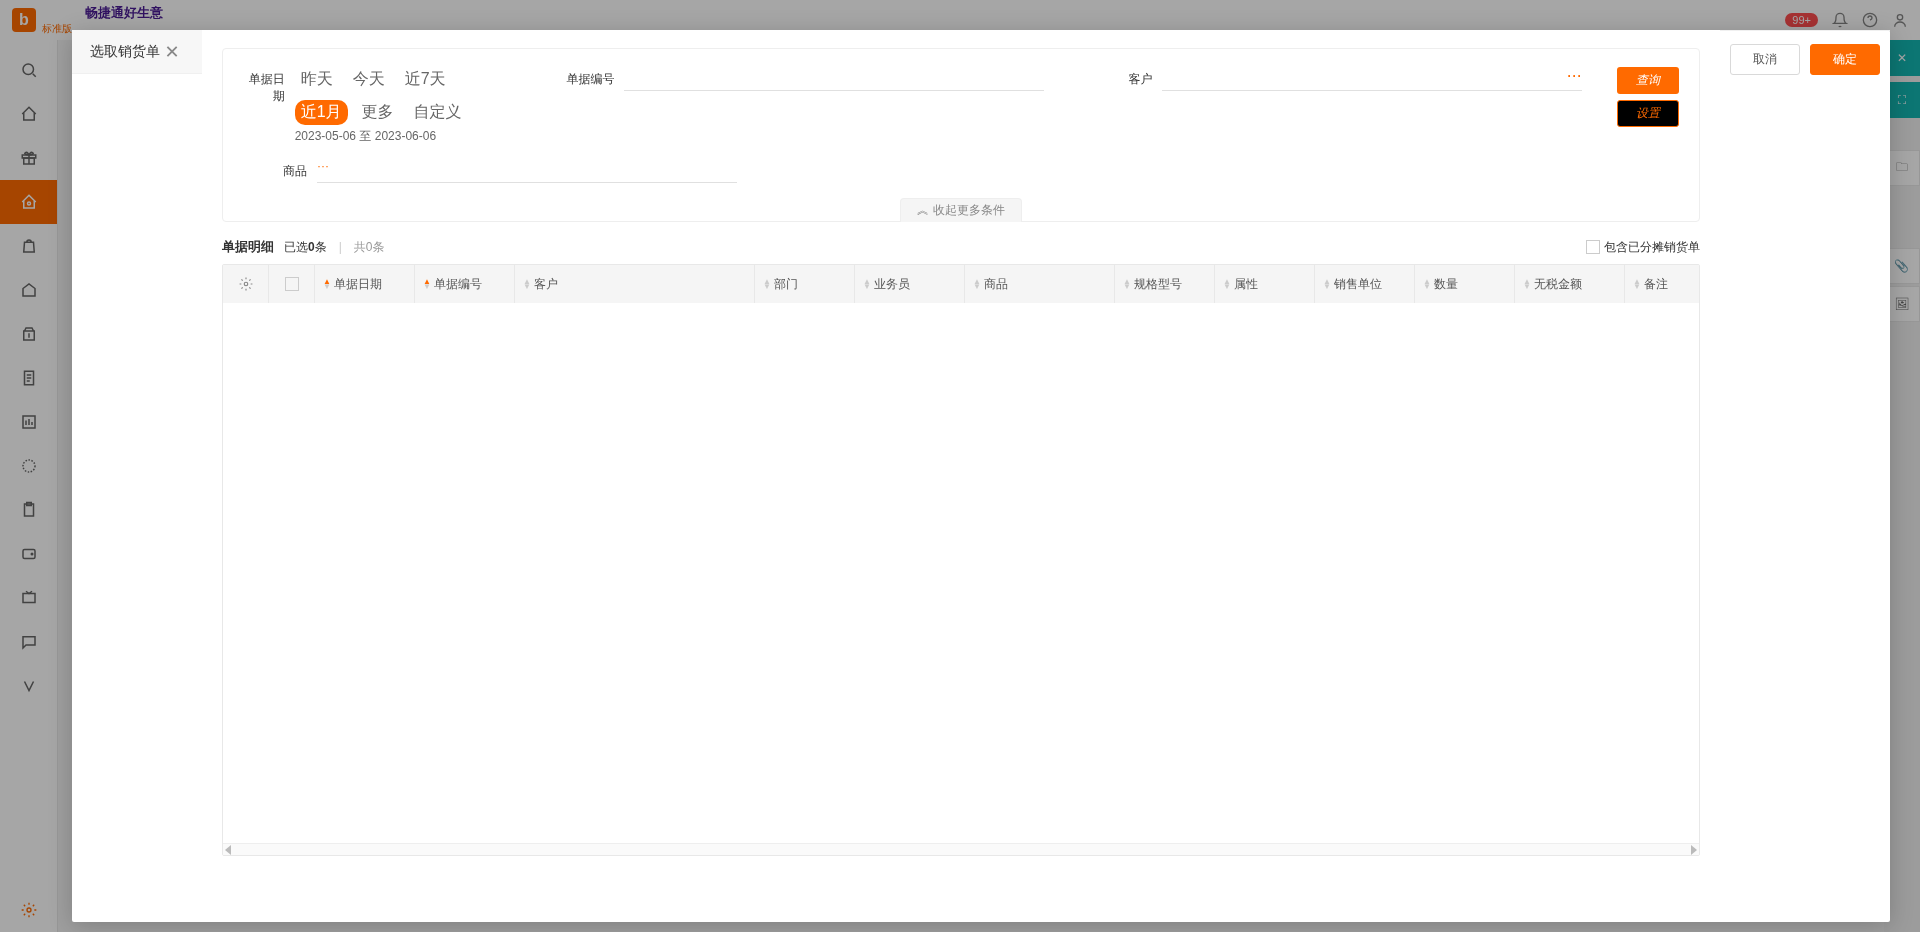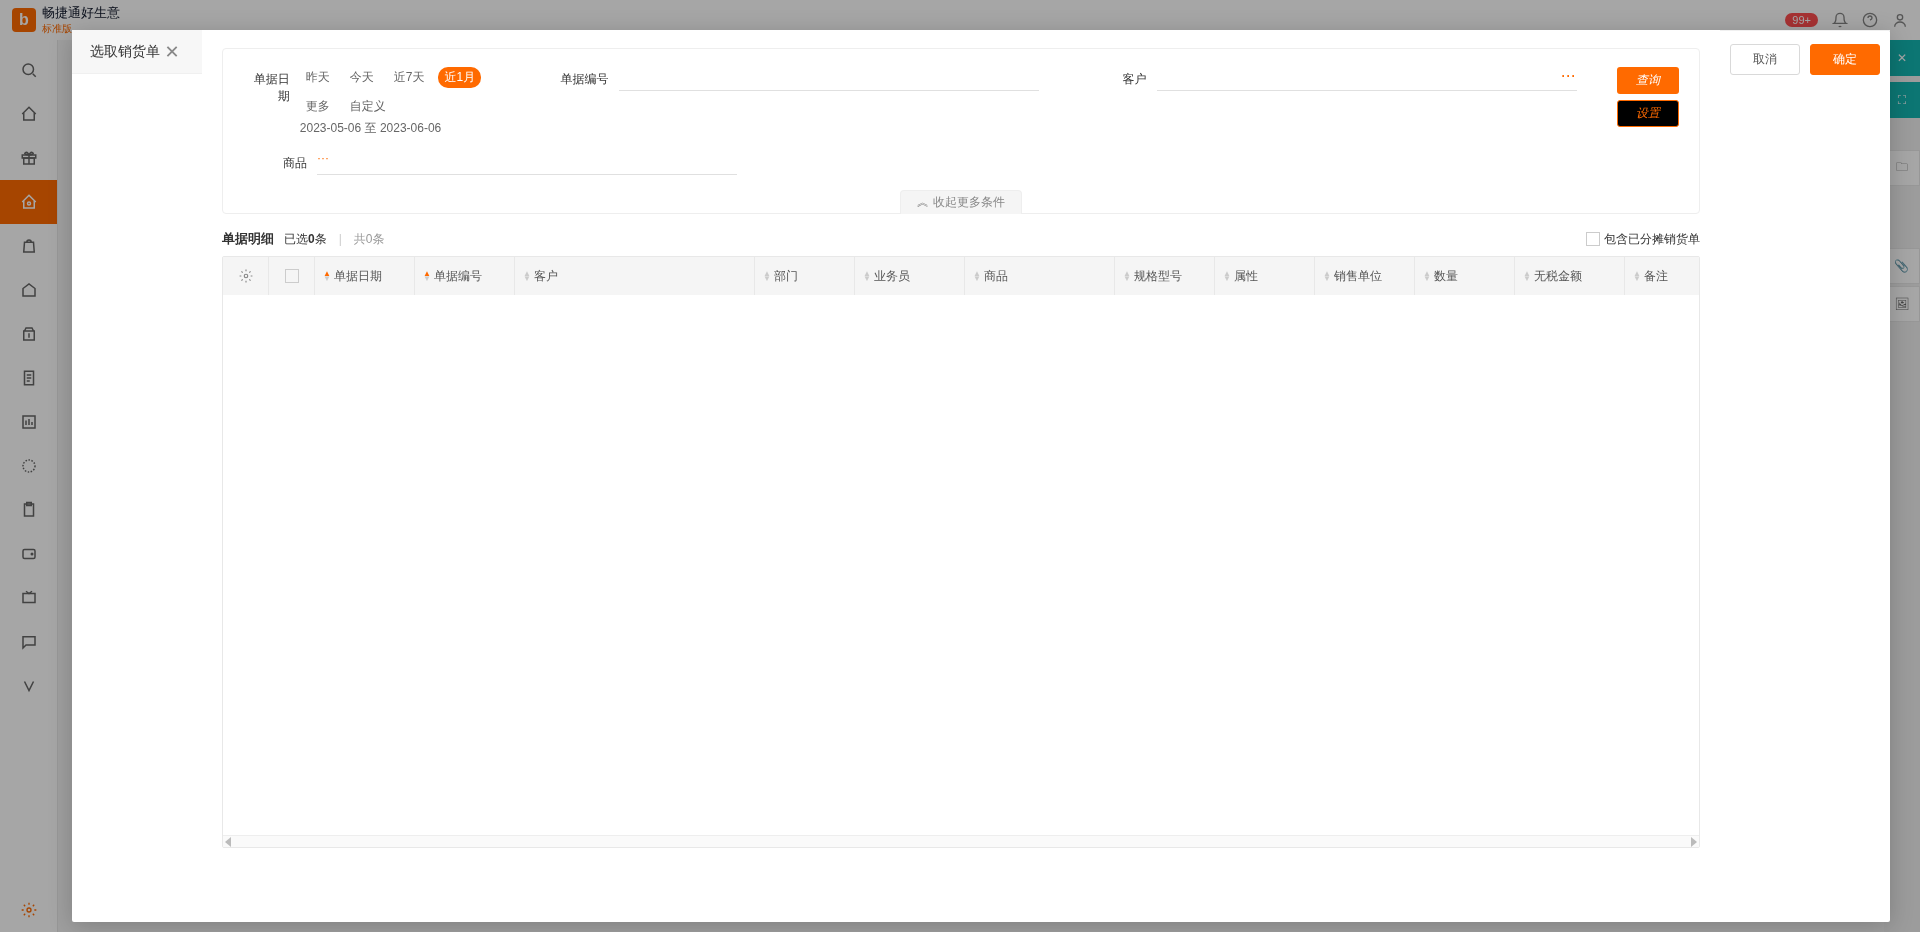--- a/index.html
+++ b/index.html
@@ -3,21 +3,21 @@
 <meta charset="utf-8">
 <style>
 * { box-sizing: border-box; margin: 0; padding: 0; }
 body { font-family: "Microsoft YaHei", Arial, sans-serif; font-size: 12px; background: #f0f0f0; width: 1920px; height: 932px; overflow: hidden; position: relative; color: #333; }
 
 
 .bg-app { position: absolute; top: 0; left: 0; right: 0; bottom: 0; }
 .bg-topbar { height: 40px; background: #fff; display: flex; align-items: center; padding: 0 12px; justify-content: space-between; }
 .bg-logo { display: flex; align-items: center; gap: 6px; }
 .bg-logo-icon { width: 24px; height: 24px; background: #ff6a00; border-radius: 4px; display: flex; align-items: center; justify-content: center; color: #fff; font-weight: bold; font-size: 16px; }
-.bg-logo-text { color: #0f172a; font-size: 13px; font-weight: 400; }
+.bg-logo-text { color: #4c1d95; font-size: 13px; font-weight: 700; margin-left: 43px; }
 .bg-edition { font-size: 10px; color: #ff6a00; }
 .bg-top-right { display: flex; align-items: center; gap: 14px; }
 .bg-badge { background: #ff4d4f; color: #fff; border-radius: 10px; padding: 1px 7px; font-size: 11px; }
 .bg-icon-sm { width: 16px; height: 16px; opacity: 0.6; }
 
 .bg-sidebar { position: absolute; left: 0; top: 40px; bottom: 0; width: 58px; background: #fff; border-right: 1px solid #e8e8e8; display: flex; flex-direction: column; align-items: center; padding-top: 8px; }
 .bg-side-item { width: 100%; height: 44px; display: flex; align-items: center; justify-content: center; color: #666; }
 .bg-side-item.active { background: #ff6a00; color: #fff; }
 .bg-side-item svg { width: 18px; height: 18px; }
 .bg-side-bottom { margin-top: auto; width: 100%; height: 44px; display: flex; align-items: center; justify-content: center; color: #ff6a00; }
@@ -42,21 +42,21 @@
 
 .filter-card { border: 1px solid #eee; border-radius: 4px; padding: 18px 24px 0; position: relative; }
 .filter-row { display: flex; gap: 48px; margin-bottom: 14px; align-items: flex-start; }
 .filter-item { display: flex; align-items: flex-start; gap: 10px; }
 .filter-label { width: 60px; text-align: right; color: #333; padding-top: 4px; }
 .filter-field { min-width: 420px; border-bottom: 1px solid #e0e0e0; height: 24px; position: relative; }
 .filter-field-sm { min-width: 420px; border-bottom: 1px solid #e0e0e0; height: 24px; position: relative; }
 .filter-field .ellipsis { position: absolute; right: 0; top: 2px; color: #ff6a00; font-weight: bold; letter-spacing: 1px; cursor: pointer; }
 
 .date-chips { display: flex; align-items: center; gap: 8px; flex-wrap: wrap; }
-.chip { padding: 2px 6px; border-radius: 10px; cursor: pointer; color: #666; font-size: 12px; }
+.chip { padding: 2px 6px; border-radius: 10px; cursor: pointer; color: #666; font-size: 16px; }
 .chip.active { background: #ff6a00; color: #fff; }
 .date-range { font-size: 12px; color: #666; margin-top: 3px; }
 
 .filter-actions { position: absolute; right: 20px; top: 18px; display: flex; flex-direction: column; gap: 6px; align-items: flex-end; }
 .btn { padding: 4px 18px; border-radius: 3px; cursor: pointer; font-size: 12px; border: 1px solid transparent; font-style: italic; }
 .btn-primary { background: #ff6a00; color: #fff; }
 .btn-outline { background: #000000; color: #ff6a00; border: 1px solid #ff6a00; }
 
 .collapse-bar { display: flex; justify-content: center; }
 .collapse-btn { background: #f5f5f5; border-radius: 4px 4px 0 0; padding: 3px 16px; color: #888; cursor: pointer; display: flex; align-items: center; gap: 4px; font-size: 12px; border: 1px solid #eee; border-bottom: none; transform: translateY(1px); }

